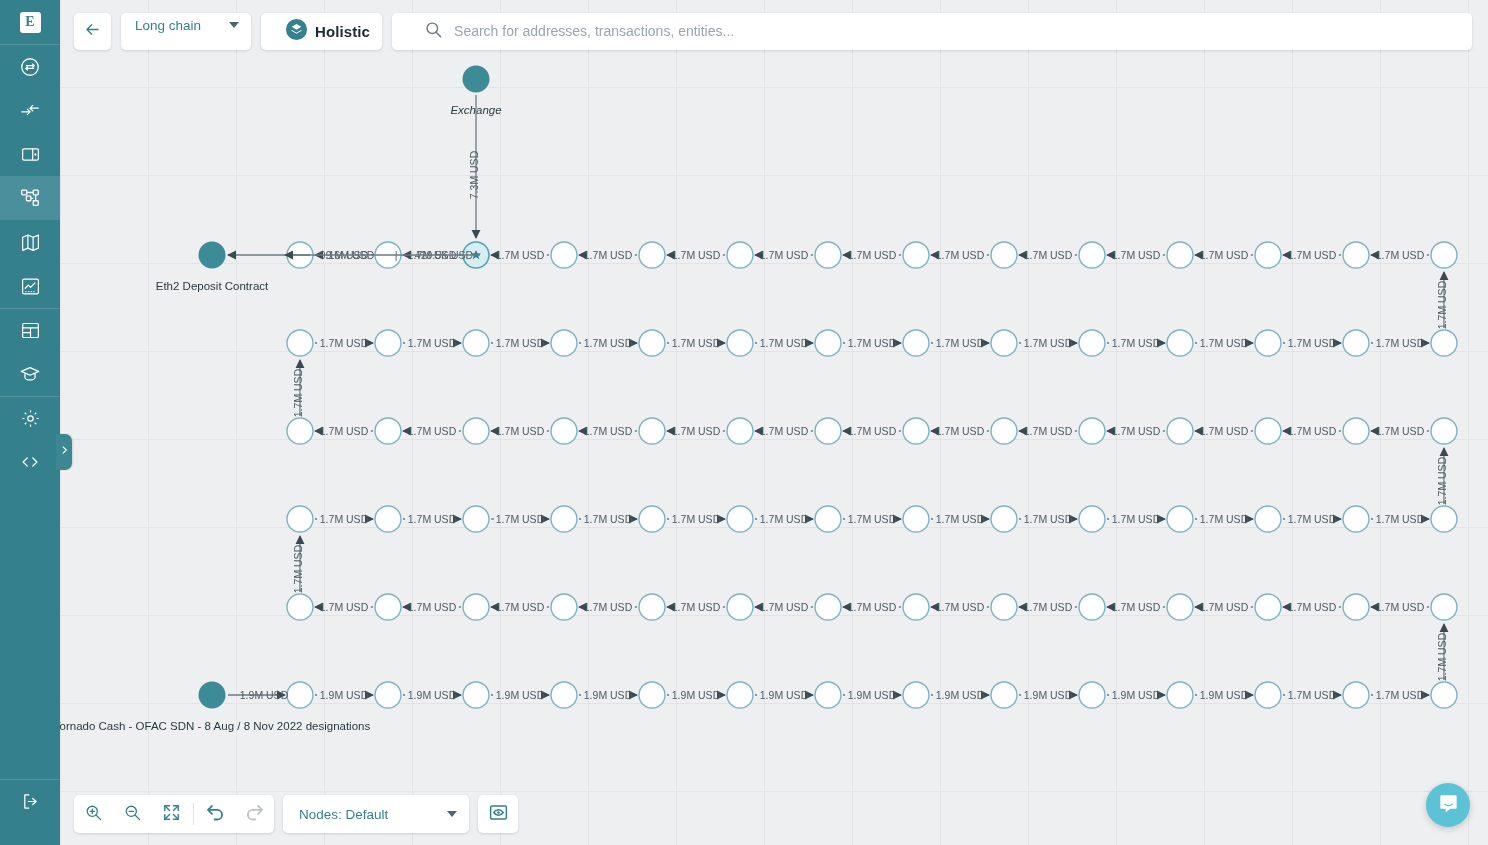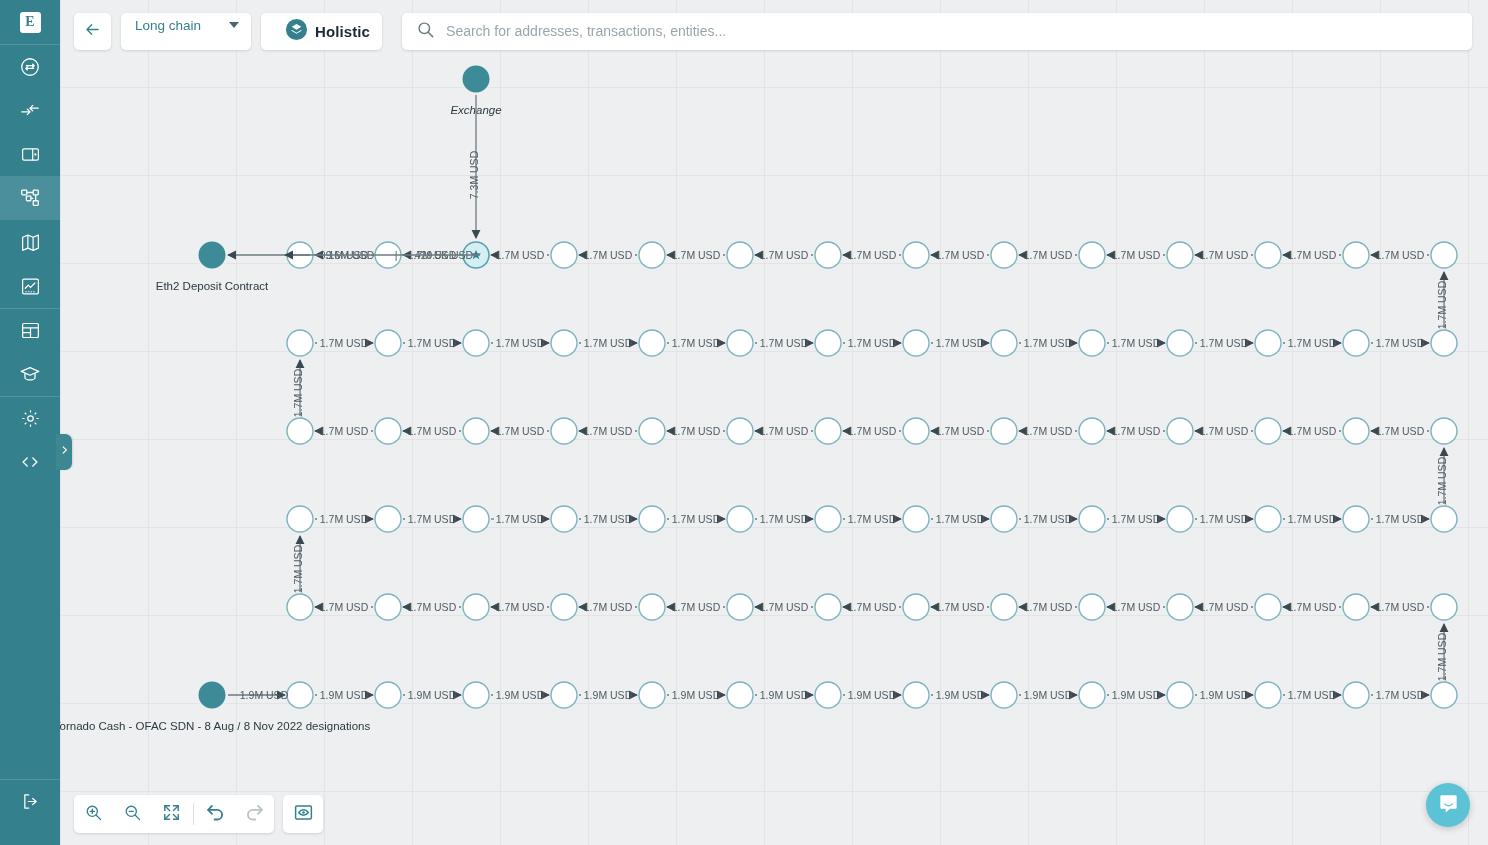--- a/index.html
+++ b/index.html
@@ -94,21 +94,21 @@
   }
   #chain-select .lbl { color: #35808d; font-size: 13.5px; }
   .caret {
     width: 0; height: 0;
     border-left: 5px solid transparent;
     border-right: 5px solid transparent;
     border-top: 6px solid #4a6670;
   }
   #holistic-btn { padding: 0 12px 0 24px; gap: 7px; cursor: pointer; }
   #holistic-btn .name { font-size: 15px; color: #1d2b30; font-weight: 600; letter-spacing: .1px;}
-  #search-pill { flex: 1; padding: 0 14px; gap: 11px; cursor: text; margin-left: 10px; }
+  #search-pill { flex: 1; padding: 0 32px; gap: 11px; cursor: text; }
   #search-pill input {
     border: none; outline: none; flex: 1;
     font-size: 14px; color: #4a5b61;
     font-family: "Liberation Sans", sans-serif;
     background: transparent;
   }
   #search-pill input::placeholder { color: #9aa6ab; }
 
   
   #bottombar {
@@ -884,20 +884,24 @@
       <div class="tb-btn disabled">
         <span>
           <svg width="21" height="21" viewBox="0 0 24 24" fill="none" stroke="#b9c3c6" stroke-width="2.1" stroke-linecap="round" stroke-linejoin="round">
             <path d="M20 9H10a5.5 5.5 0 000 11h3"></path>
               <path d="M16 4.5L20.5 9 16 13.5"></path>
           </svg>
         </span>
       </div>
     </div>
 
+    <div class="tb-group" id="nodes-select">
+      <span class="lbl">Nodes: Default</span>
+      <span class="caret"></span>
+    </div>
 
     <div class="tb-group" id="eye-btn">
       <span>
         <svg width="21" height="21" viewBox="0 0 24 24" fill="none" stroke="#35808d" stroke-width="1.7">
           <rect x="3" y="4.5" width="18" height="15" rx="1.6"></rect>
           <path d="M6.6 12s2.2-3.2 5.4-3.2S17.4 12 17.4 12s-2.2 3.2-5.4 3.2S6.6 12 6.6 12z"></path>
           <circle cx="12" cy="12" r="1.5" fill="#35808d" stroke="none"></circle>
         </svg>
       </span>
     </div>

